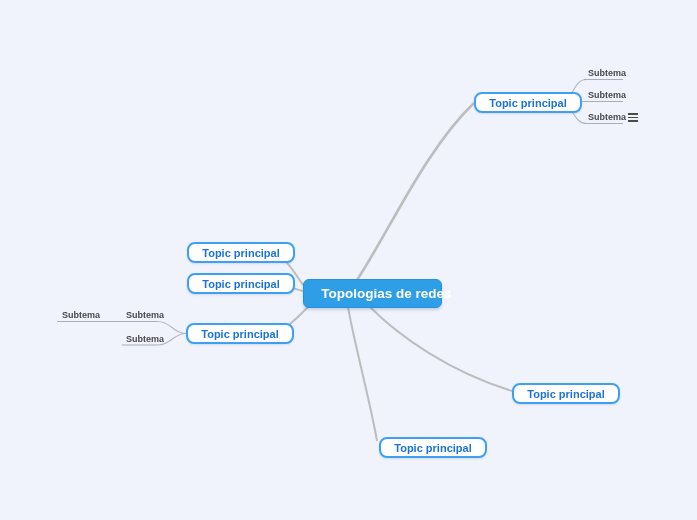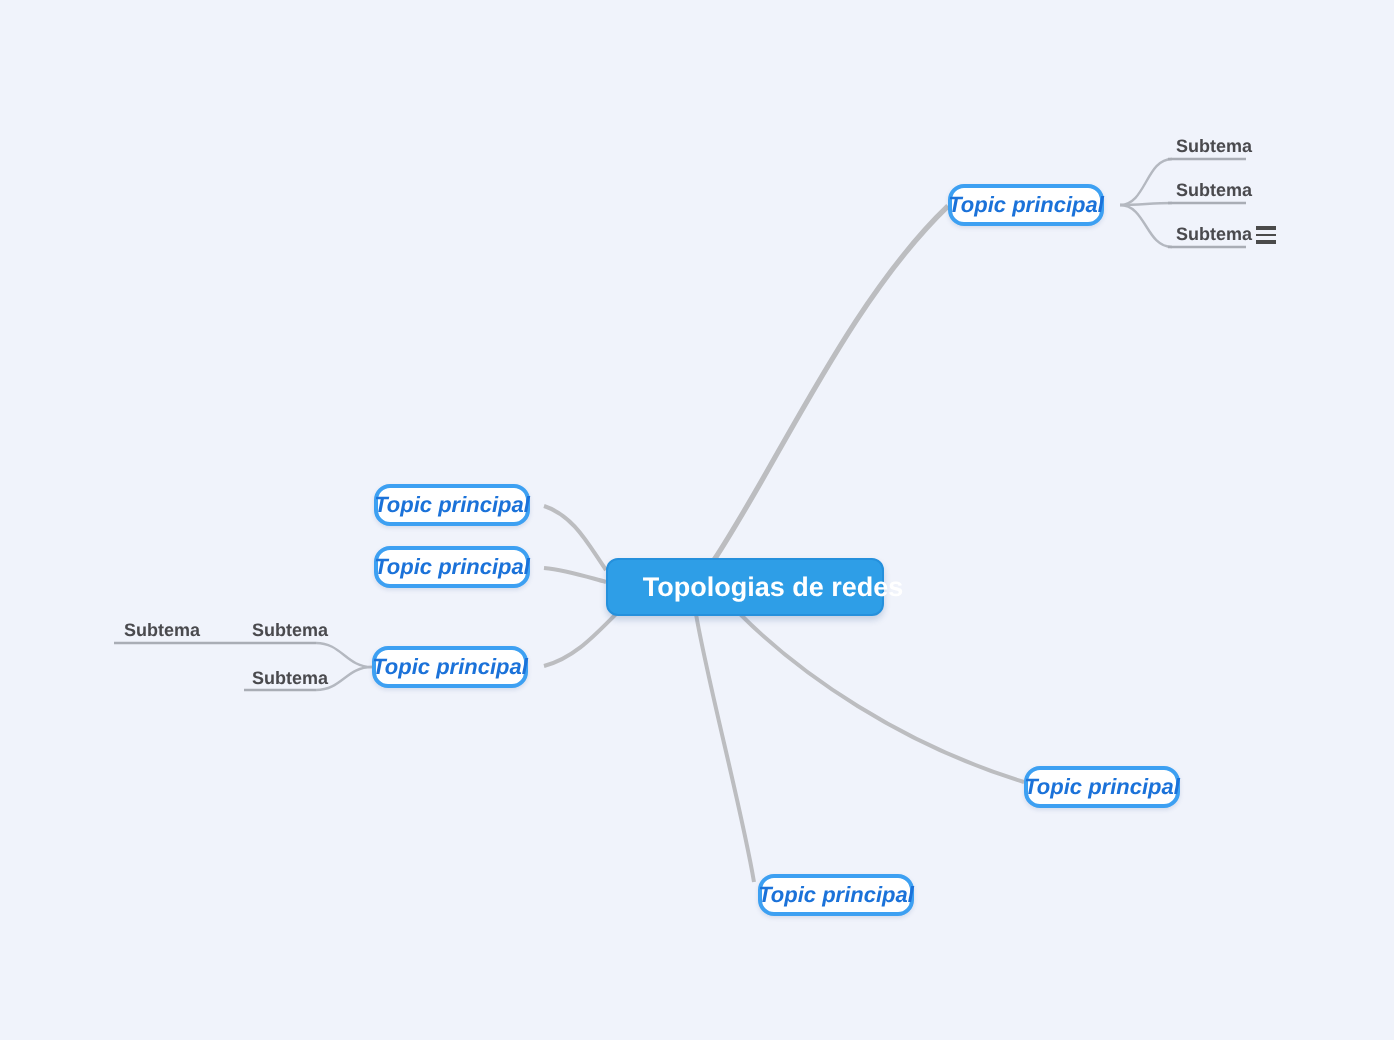--- a/index.html
+++ b/index.html
@@ -47,29 +47,28 @@
     background:var(--root-fill);
     border:1px solid var(--root-border);
     border-radius:6px;
     color:var(--root-text);
     font-size:13.5px;
     font-weight:bold;
     box-shadow:0 2px 3px rgba(40,80,140,0.22);
     padding-left:28px;
   }
   .topic-node{
-    width:78px;height:21px;
+    width:108px;height:21px;
     background:var(--topic-fill);
     border:2px solid var(--topic-border);
     border-radius:8px;
     color:var(--topic-text);
     font-size:11px;
     font-weight:bold;
     box-shadow:0 1px 2px rgba(60,90,150,0.15);
-    font-style:italic;
   }
   .topic-upper-right{left:474px;top:92px;}
   .topic-left-top{left:187px;top:242px;}
   .topic-left-middle{left:187px;top:273px;}
   .topic-left-bottom{left:186px;top:323px;}
   .topic-right{left:512px;top:383px;}
   .topic-bottom{left:379px;top:437px;}
   .subtopic-label{
     position:absolute;
     color:var(--subtopic-text);

